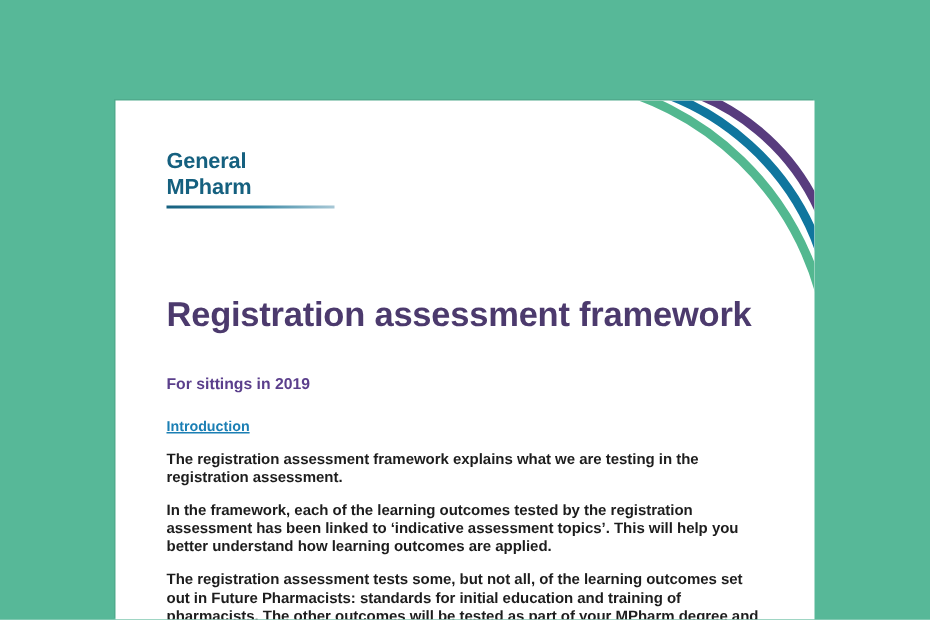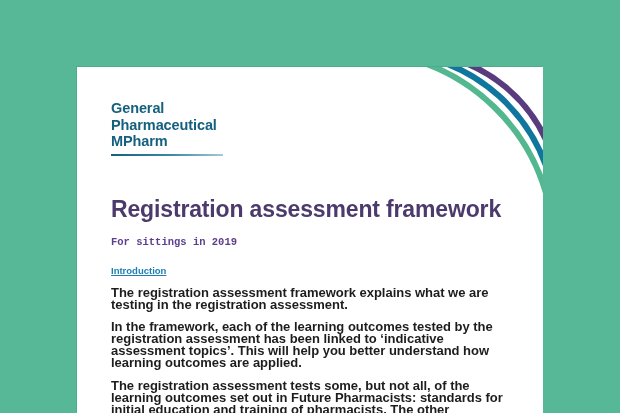--- a/index.html
+++ b/index.html
@@ -79,40 +79,39 @@
   .doc-title {
     margin: 0;
     font-size: 23px;
     line-height: 24px;
     font-weight: bold;
     color: #4c3a6d;
     letter-spacing: -0.15px;
   }
 
   .doc-subtitle {
-    margin: 14px 0 0 0;
+    margin: 28px 0 0 0;
     font-size: 10.5px;
     line-height: 14px;
     font-weight: bold;
     color: #5b3f8c;
-    font-family: Liberation Mono, monospace;
   }
 
   .section-head {
     margin: 15px 0 0 0;
     font-size: 9.5px;
     line-height: 13px;
     font-weight: bold;
     color: #1b7fb4;
     text-decoration: underline;
   }
 
   .para {
     margin: 10px 0 0 0;
-    font-size: 13px;
+    font-size: 10px;
     line-height: 12.1px;
     font-weight: bold;
     color: #1d1d1d;
     letter-spacing: -0.02px;
   }
 </style>
 </head>
 <body>
 
 <div class="screen">
@@ -125,21 +124,20 @@
         <path d="M 85 -12 A 150 150 0 0 1 196 80" fill="none" stroke="#583c7e" stroke-width="6" stroke-linecap="round"></path>
 
         <path d="M 63 -12 A 172 172 0 0 1 196 108" fill="none" stroke="#10769e" stroke-width="6" stroke-linecap="round"></path>
 
         <path d="M 41 -12 A 196 196 0 0 1 196 138" fill="none" stroke="#53b890" stroke-width="6" stroke-linecap="round"></path>
       </svg>
     </div>
 
     <div class="logo">
       <span class="logo-line">General</span>
-      <span class="logo-line">Pharmaceutical</span>
       <span class="logo-line">MPharm</span>
       <div class="logo-rule"></div>
     </div>
 
     <div class="content">
 
       <h1 class="doc-title">Registration assessment framework</h1>
 
       <p class="doc-subtitle">For sittings in 2019</p>
 

